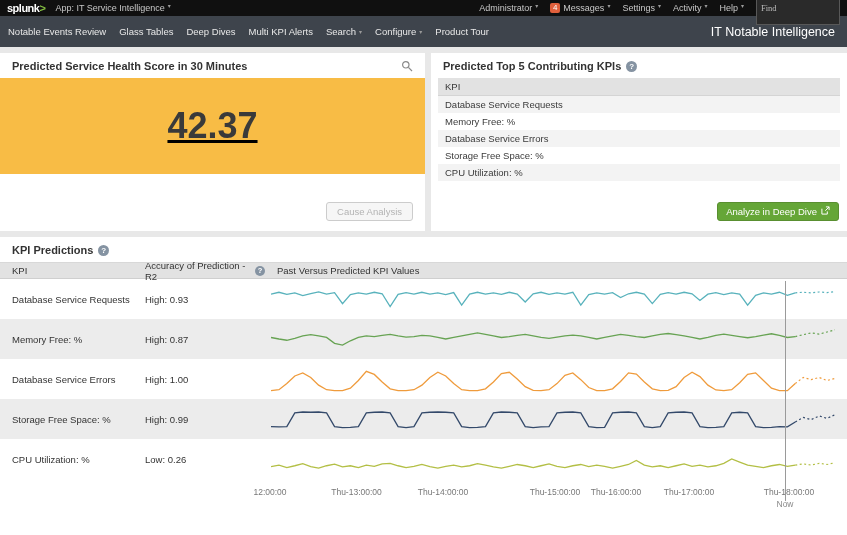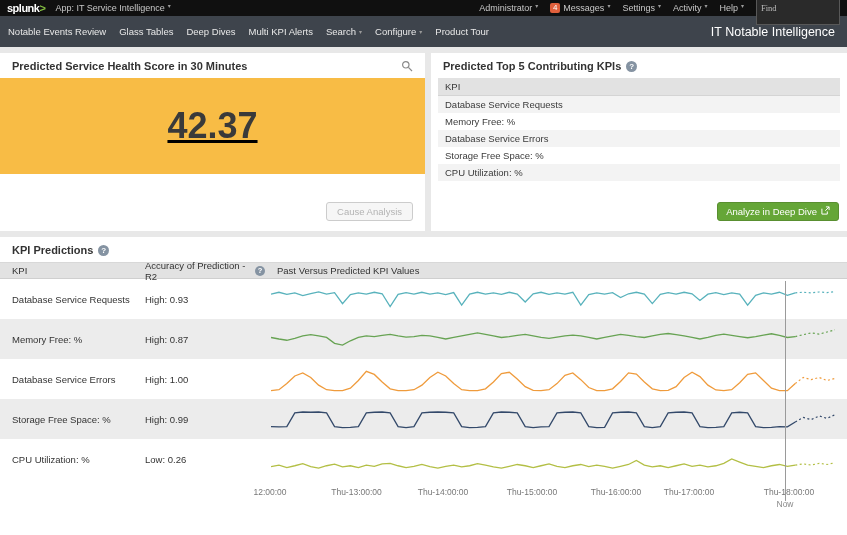--- a/index.html
+++ b/index.html
@@ -255,21 +255,21 @@
               <polyline fill="none" stroke="#b3bf45" stroke-width="1.2" stroke-dasharray="2,2.5" vector-effect="non-scaling-stroke" points="513.1,26.8 520.9,25.4 528.7,26.8 536.5,24.8 544.2,26.1 552.0,24.1"></polyline>
             </svg>
         </div>
       </div>
     </div>
 
     <div class="axis">
       <span class="tick" style="left: 270px;">12:00:00</span>
       <span class="tick" style="left: 356.5px;">Thu-13:00:00</span>
       <span class="tick" style="left: 443px;">Thu-14:00:00</span>
-      <span class="tick" style="left: 532px;">Thu-15:00:00</span>
+      <span class="tick" style="left: 555px;">Thu-15:00:00</span>
       <span class="tick" style="left: 616px;">Thu-16:00:00</span>
       <span class="tick" style="left: 689px;">Thu-17:00:00</span>
       <span class="tick" style="left: 789px;">Thu-18:00:00</span>
       <span class="now-label">Now</span>
     </div>
 
     <div class="now-line"></div>
   </section>
 
 </div>

